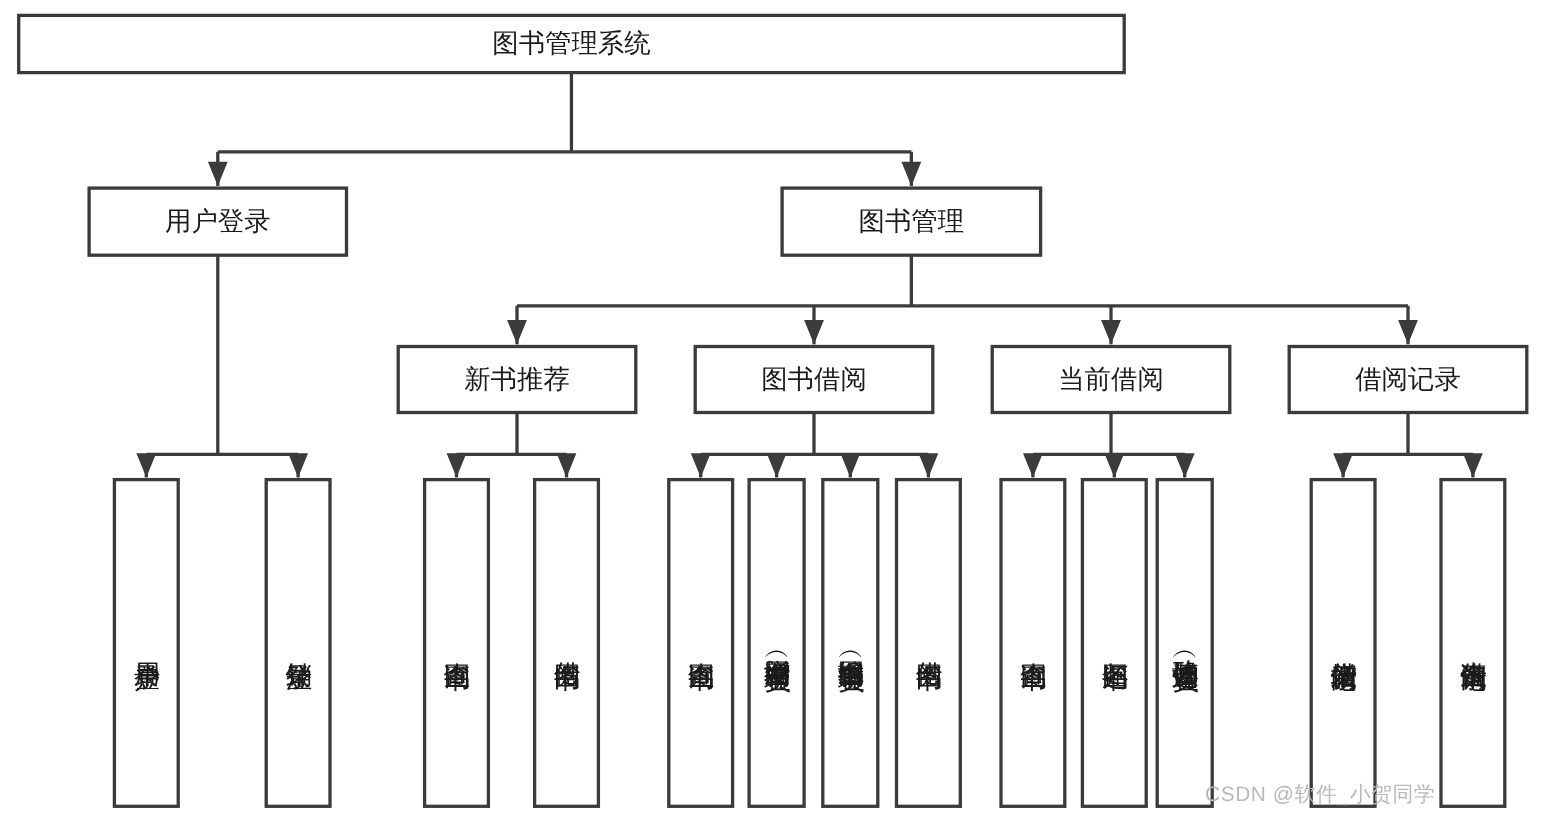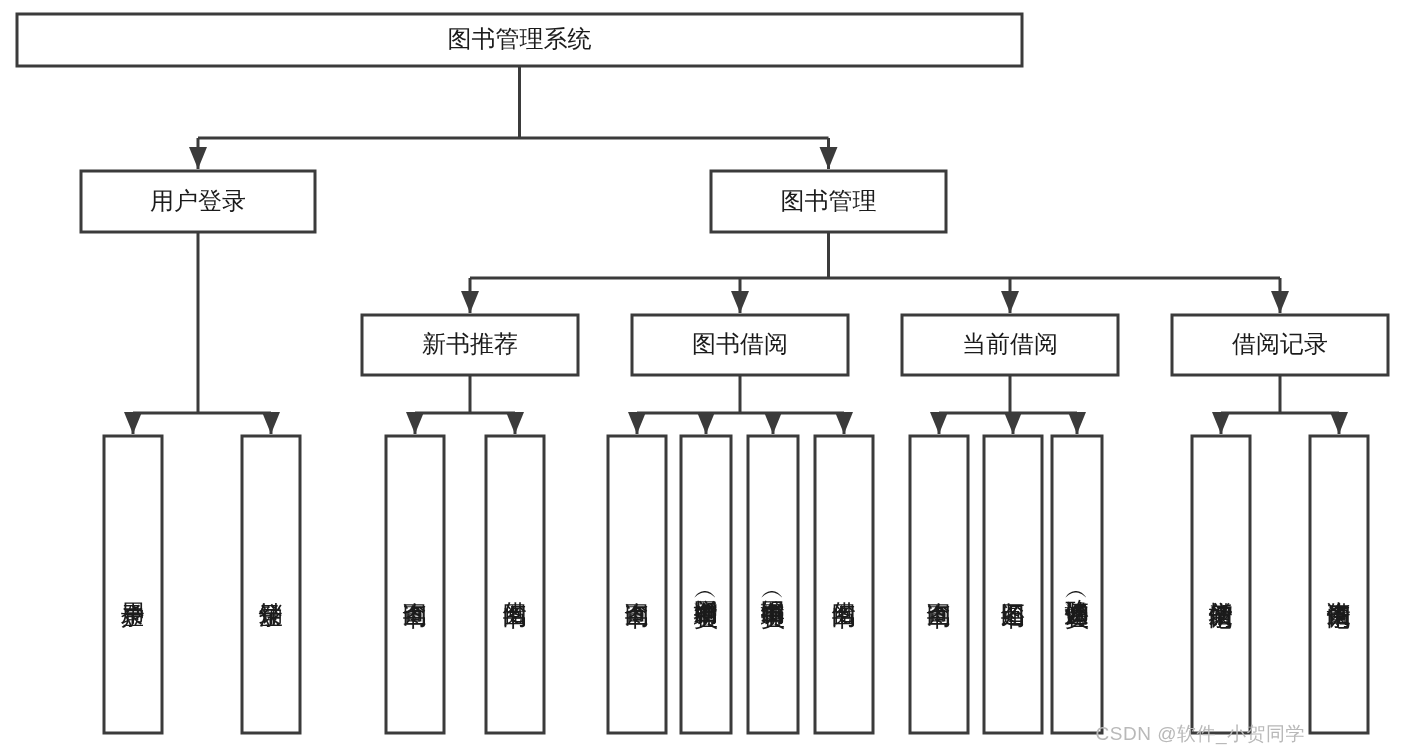--- a/index.html
+++ b/index.html
@@ -47,21 +47,21 @@
     font-size:24px;
     line-height:1.06;
     color:#1b1b1b;
     letter-spacing:1px;
     white-space:nowrap;
   }
 
   .watermark{
     position:absolute;
     right:8px;
-    bottom:0;
+    bottom:12px;
     font-family:"Liberation Sans","DejaVu Sans",sans-serif;
     font-size:19px;
     color:#b9b9b9;
     letter-spacing:0.5px;
     white-space:nowrap;
   }
 </style>
 </head>
 <body>
 

